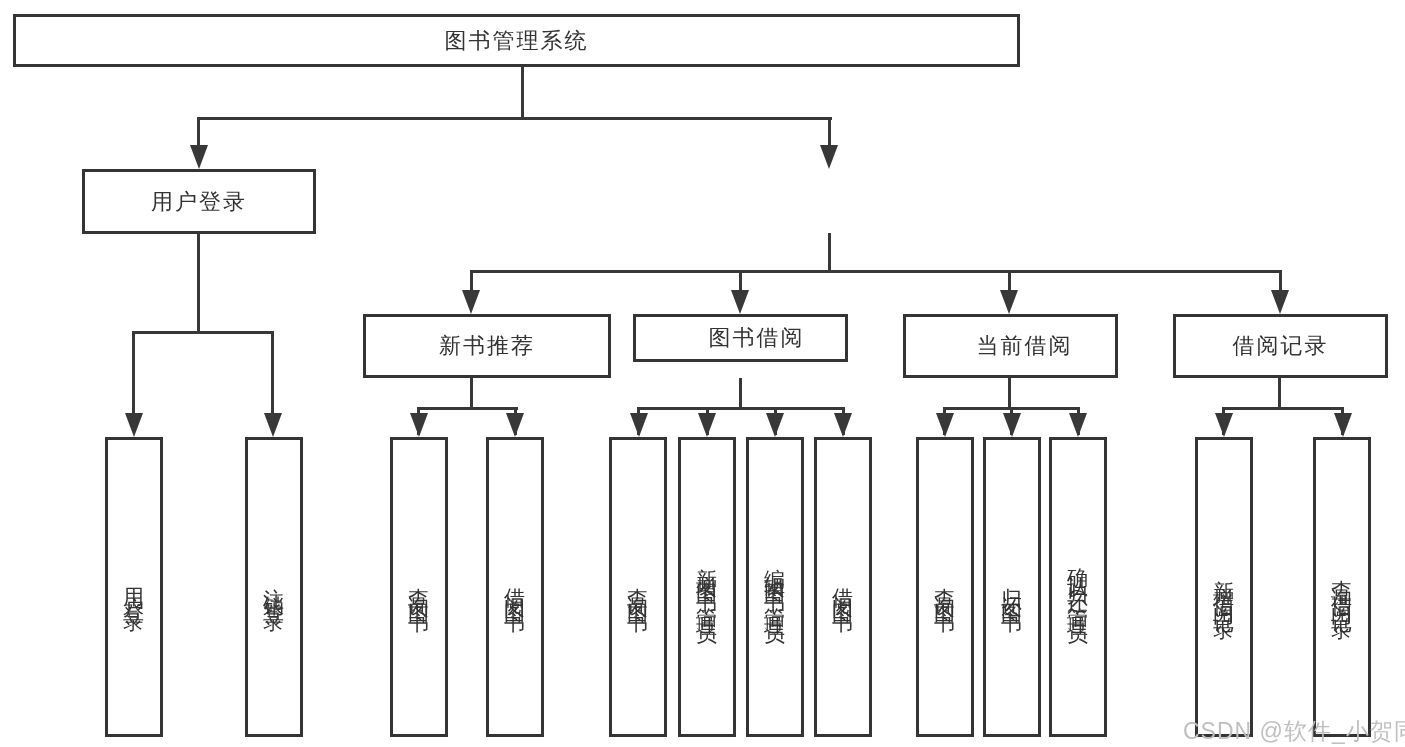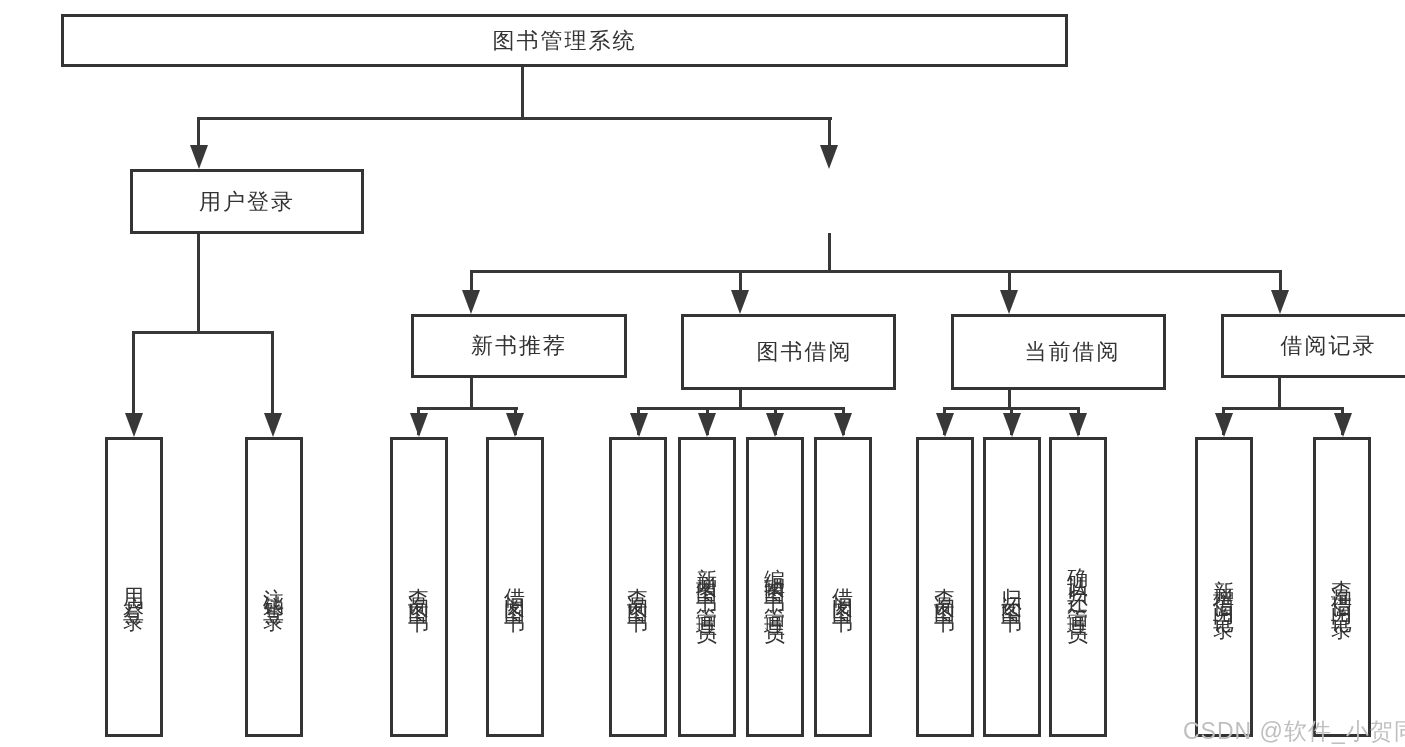--- a/index.html
+++ b/index.html
@@ -4,21 +4,21 @@
 <style>
   html,body{margin:0;padding:0;background:#ffffff;}
   .canvas{
     position:relative;width:1405px;height:747px;background:#ffffff;overflow:hidden;
     font-family:"Liberation Sans","DejaVu Sans",sans-serif;color:#333333;
   }
   
   .node{
     position:absolute;box-sizing:border-box;border:3px solid #343434;background:#ffffff;
     display:flex;align-items:center;justify-content:center;
-    font-size:22px;letter-spacing:2px;color:#333333;z-index:5;margin-left:48px;
+    font-size:22px;letter-spacing:2px;color:#333333;z-index:5;
   }
   .leaf{
     position:absolute;box-sizing:border-box;border:3px solid #343434;background:#ffffff;
     display:flex;align-items:center;justify-content:center;z-index:5;
     top:437px;width:58px;height:300px;
   }
   .vtext{
     writing-mode:vertical-rl;text-orientation:mixed;
     font-size:21px;letter-spacing:8px;line-height:1;color:#333333;white-space:nowrap;
   }
@@ -37,25 +37,25 @@
 </head>
 <body>
 
 <div class="canvas">
 
   <div class="node" style="left:13px;top:14px;width:1007px;height:53px;">图书管理系统</div>
 
   <div class="node" style="left:82px;top:169px;width:234px;height:65px;">用户登录</div>
 
 
-  <div class="node" style="left:363px;top:314px;width:216px;height:64px;text-align:right;">新书推荐</div>
+  <div class="node" style="left:363px;top:314px;width:248px;height:64px;text-align:right;">新书推荐</div>
 
-  <div class="node" style="left:633px;top:314px;width:215px;height:76px;padding-left:32px;">图书借阅</div>
+  <div class="node" style="left:633px;top:314px;width:215px;height:48px;padding-left:32px;">图书借阅</div>
 
-  <div class="node" style="left:903px;top:314px;width:215px;height:76px;padding-left:28px;">当前借阅</div>
+  <div class="node" style="left:903px;top:314px;width:215px;height:64px;padding-left:28px;">当前借阅</div>
 
   <div class="node" style="left:1173px;top:314px;width:215px;height:64px;">借阅记录</div>
 
   <div class="leaf" style="left:105px;">
     <span class="vtext">用户登录</span>
     </div>
   <div class="leaf" style="left:245px;">
     <span class="vtext">注销登录</span>
     </div>
 

